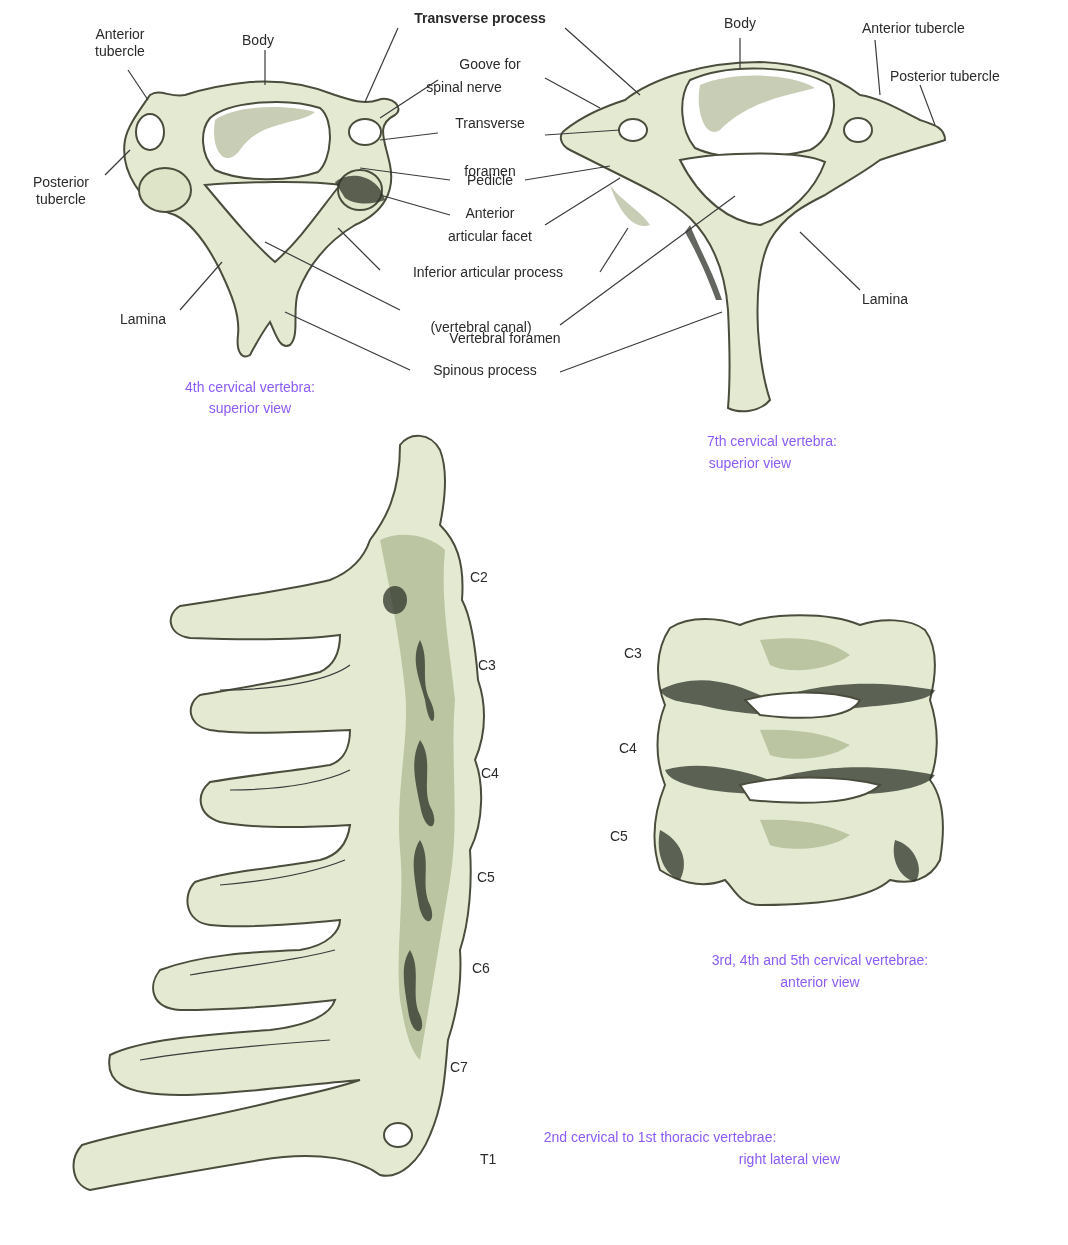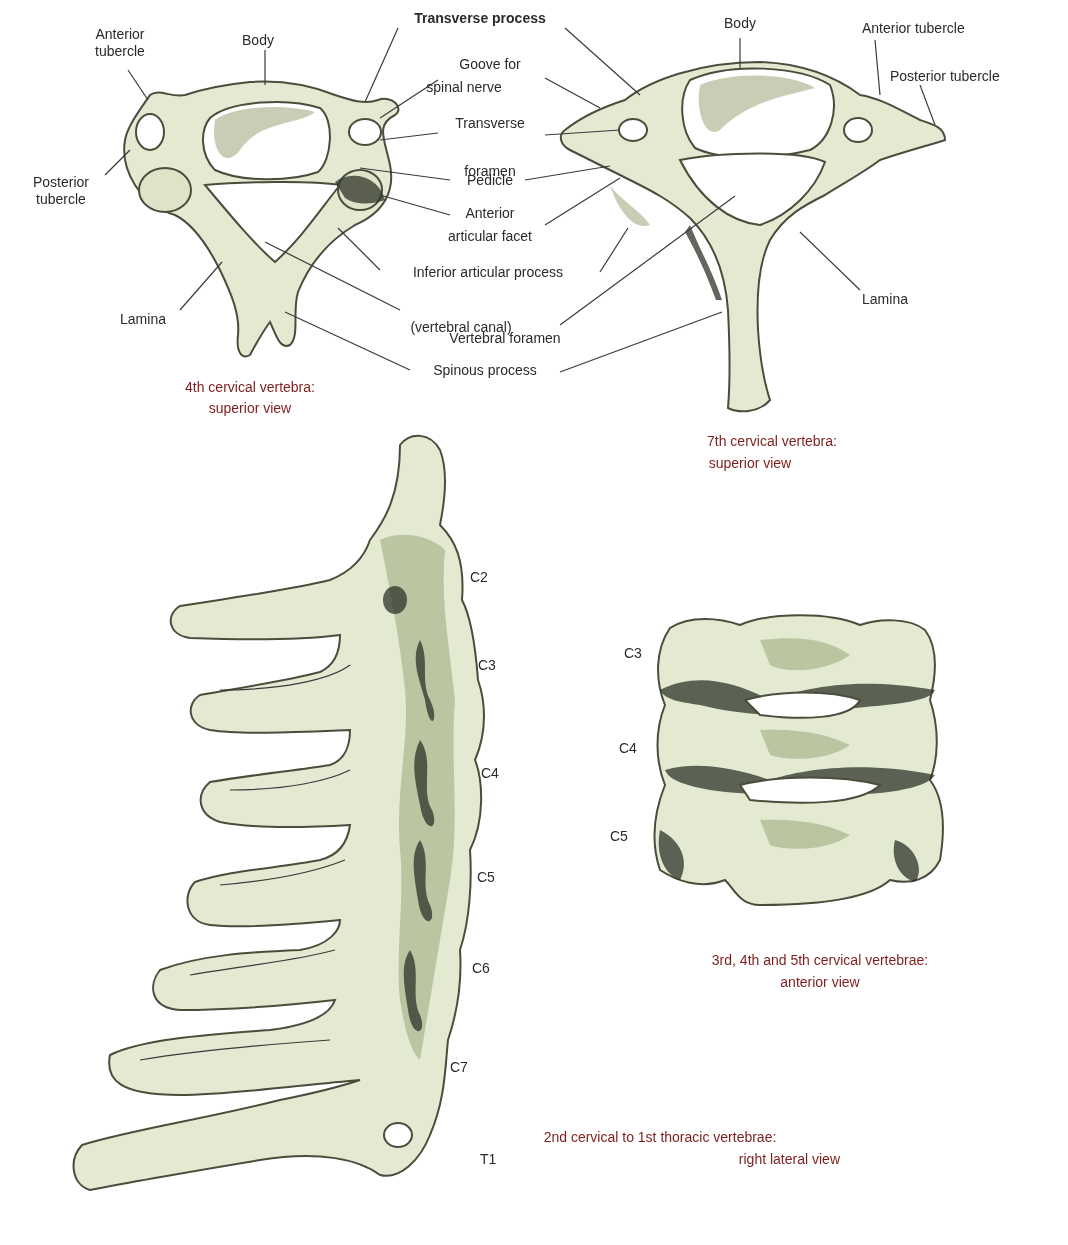--- a/index.html
+++ b/index.html
@@ -1,19 +1,19 @@
 <!DOCTYPE html>
 <html><head>
 <meta charset="utf-8">
 <style>
   html,body{margin:0;padding:0;background:#ffffff;}
   body{width:1068px;height:1245px;position:relative;overflow:hidden;font-family:"Liberation Sans",sans-serif;color:#222;}
   .lbl{position:absolute;font-size:14px;line-height:17px;color:#2a2a2a;text-align:center;white-space:nowrap;}
   .lbl.l{text-align:left}
-  .cap{position:absolute;font-size:14px;line-height:19px;color:#7f1d1d;text-align:center;white-space:nowrap;}
+  .cap{position:absolute;font-size:14px;line-height:19px;color:#8b5cf6;text-align:center;white-space:nowrap;}
   svg{position:absolute;left:0;top:0;}
   .bone{fill:#e4ead2;stroke:#4a4d3c;stroke-width:2;}
   .bone2{fill:#dde4c8;stroke:#4a4d3c;stroke-width:2;}
   .shade{fill:#9aa67a;opacity:.55;}
   .dark{fill:#2e3328;opacity:.75;}
   .hole{fill:#ffffff;stroke:#4a4d3c;stroke-width:2;}
   .ln{stroke:#3a3a3a;stroke-width:1.2;fill:none;}
 </style>
 </head>
 <body>
@@ -110,21 +110,21 @@
 <div class="lbl" style="left:390px;top:10px;width:180px;font-weight:bold;">Transverse process</div>
 <div class="lbl" style="left:430px;top:56px;width:120px;">Goove for</div>
 <div class="lbl" style="left:404px;top:79px;width:120px;">spinal nerve</div>
 <div class="lbl" style="left:430px;top:115px;width:120px;">Transverse</div>
 <div class="lbl" style="left:430px;top:138px;width:120px;margin-top:25px;">foramen</div>
 <div class="lbl" style="left:440px;top:172px;width:100px;">Pedicle</div>
 <div class="lbl" style="left:430px;top:205px;width:120px;">Anterior</div>
 <div class="lbl" style="left:420px;top:228px;width:140px;">articular facet</div>
 <div class="lbl" style="left:378px;top:264px;width:220px;">Inferior articular process</div>
 <div class="lbl" style="left:420px;top:297px;width:170px;margin-top:33px;">Vertebral foramen</div>
-<div class="lbl" style="left:376px;top:319px;width:170px;">(vertebral canal)</div>
+<div class="lbl" style="left:396px;top:319px;width:170px;">(vertebral canal)</div>
 <div class="lbl" style="left:405px;top:362px;width:160px;">Spinous process</div>
 
 <div class="cap" style="left:150px;top:378px;width:200px;">4th cervical vertebra:</div>
 <div class="cap" style="left:150px;top:399px;width:200px;">superior view</div>
 
 <div class="lbl" style="left:710px;top:15px;width:60px;">Body</div>
 <div class="lbl l" style="left:862px;top:20px;width:160px;">Anterior tubercle</div>
 <div class="lbl l" style="left:890px;top:68px;width:170px;">Posterior tubercle</div>
 <div class="lbl" style="left:850px;top:291px;width:70px;">Lamina</div>
 

